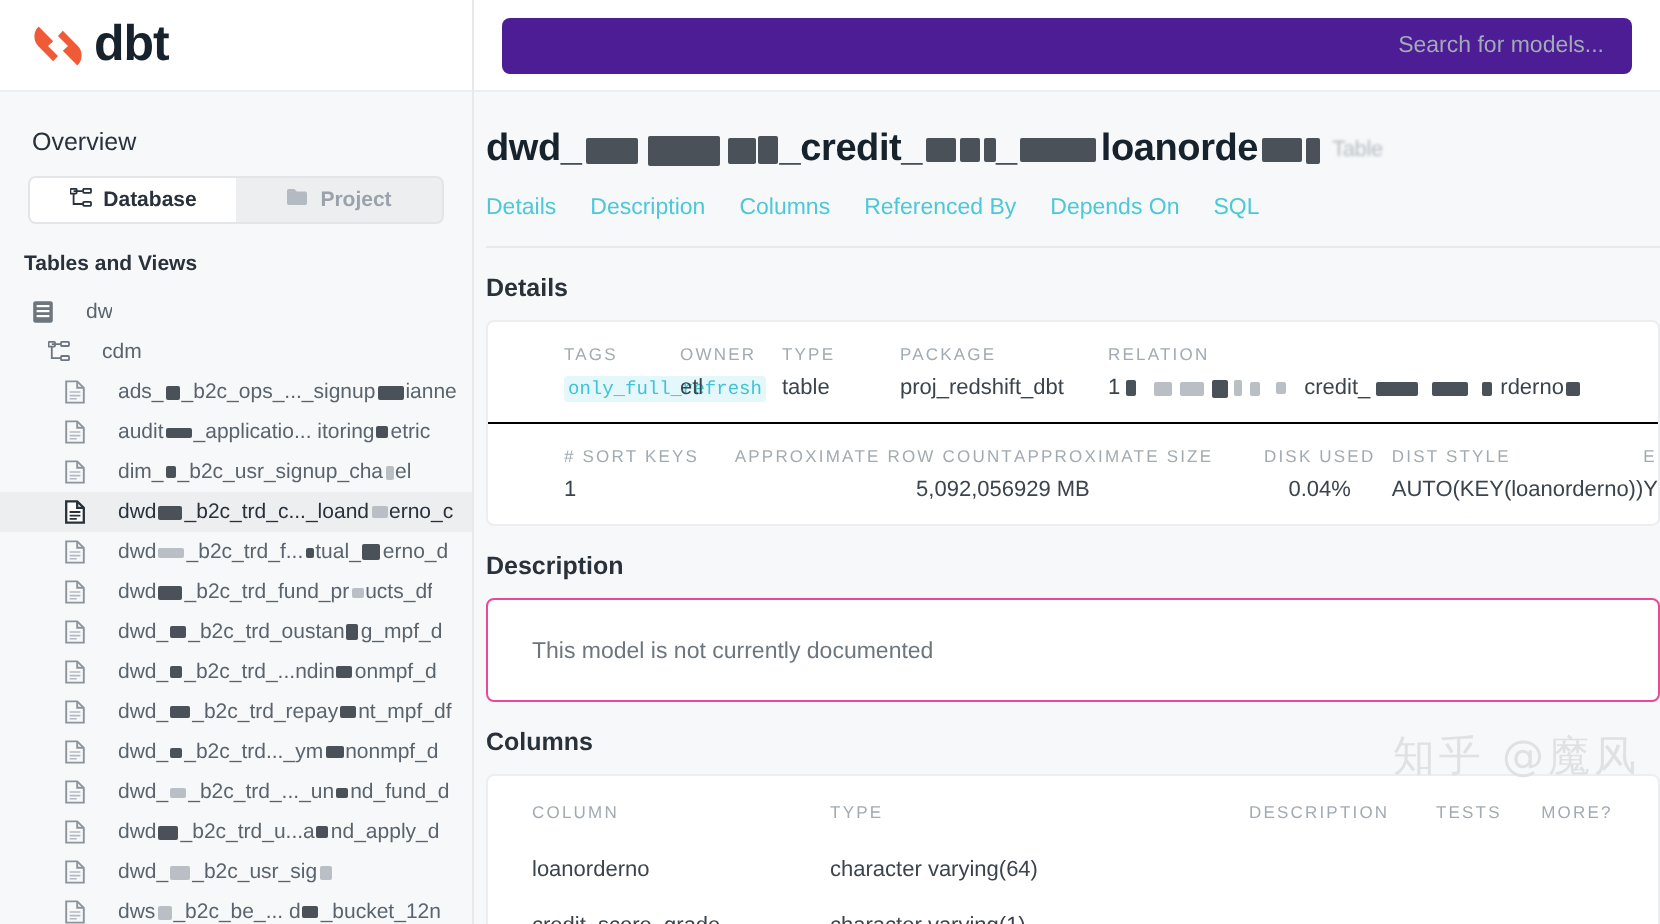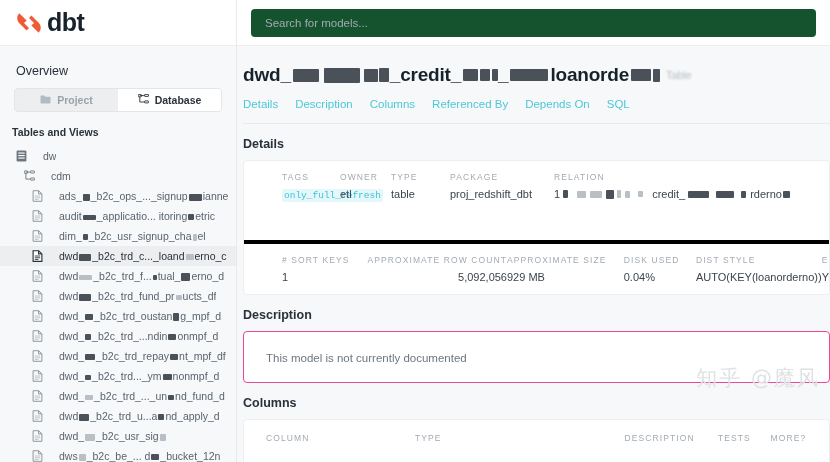--- a/index.html
+++ b/index.html
@@ -72,22 +72,22 @@
   .rd.g { background:#b9bfc5; }
   .rd.d { background:#4a5158; }
 
   
   .main { flex: 1; height: 462px; background: #f7f8f9; display: flex; flex-direction: column; overflow: hidden; }
   .searchbar-wrap {
     height: 46px; background:#ffffff; display:flex; align-items:center;
     padding: 0 14px; border-bottom: 1px solid #eceef0; flex: 0 0 46px;
   }
   .searchbar {
-    width: 100%; height: 28px; background:#14532d; border-radius:4px;
-    display:flex; align-items:center; padding: 0 14px;
+    width: 100%; height: 28px; background:#4c1d95; border-radius:4px;
+    display:flex; align-items:center; padding: 0 14px; justify-content: flex-end;
   }
   .searchbar span { font-size: 11.5px; color:#a2aab2; }
 
   .content { flex:1; overflow:hidden; padding: 0 0 0 0; }
   .content-inner { padding: 14px 0 0 0; }
 
   .page-title {
     font-size: 19px; font-weight: bold; color:#16222c;
     padding: 0 0 0 0; margin: 4px 0 0 6px;
     display:flex; align-items:center; white-space:nowrap; overflow:hidden;
@@ -105,21 +105,21 @@
   .sec-head {
     font-size: 12.5px; font-weight:bold; color:#29313a;
     margin: 13px 0 9px 6px;
   }
 
   .card {
     background:#ffffff; border:1px solid #eceef0; border-radius:4px;
     margin-left: 6px; margin-right: 0;
   }
   .card-row { display:flex; padding: 11px 0 11px 0; }
-  .card-row + .card-row { border-top: 4px solid #000000; margin-top: 28px; }
+  .card-row + .card-row { border-top: 1px solid #000000; }
   .field { padding-left: 0; white-space:nowrap; }
   .field .k {
     font-size: 8.5px; letter-spacing: 1.1px; color:#a2aab2;
     text-transform: uppercase; display:block; margin-bottom: 6px;
   }
   .field .v { font-size: 11px; color:#3b444d; display:block; white-space:nowrap; }
   .tagv {
     font-family: "Liberation Mono", monospace; font-size: 9.5px;
     color:#3fc3d6; background:#e4f7fa; border-radius:2px; padding:1px 2px;
   }
@@ -168,38 +168,38 @@
           <path d="M22.7 22.7 L15.4 15.4 L18.0 13.0 L13.0 8.0 L15.4 5.4 L22.7 12.7 A7 7 0 0 1 22.7 22.7 Z" fill="#f05a36"></path>
           <circle cx="13" cy="13" r="1.6" fill="#ffffff"></circle>
         </svg>
       </span>
       <span class="logo-text">dbt</span>
     </div>
 
     <div class="overview-label">Overview</div>
 
     <div class="toggle-group">
-      <div class="toggle-btn">
-        <span>
-          <svg width="11" height="9" viewBox="0 0 11 9">
-              <path d="M0.5 1.4 A0.9 0.9 0 0 1 1.4 0.5 H4.2 L5.4 1.8 H9.6 A0.9 0.9 0 0 1 10.5 2.7 V7.6 A0.9 0.9 0 0 1 9.6 8.5 H1.4 A0.9 0.9 0 0 1 0.5 7.6 Z" fill="#b3bac1"></path>
-            </svg>
-        </span>
-        <span>Project</span>
-      </div>
       <div class="toggle-btn active">
         <span>
           <svg width="11" height="10" viewBox="0 0 11 10">
             <rect x="0.2" y="0.4" width="3.1" height="2.4" rx="0.4" fill="none" stroke="#29313a" stroke-width="0.9"></rect>
             <rect x="6.6" y="0.4" width="3.9" height="2.0" rx="0.4" fill="none" stroke="#29313a" stroke-width="0.9"></rect>
             <rect x="6.6" y="6.9" width="3.9" height="2.0" rx="0.4" fill="none" stroke="#29313a" stroke-width="0.9"></rect>
             <path d="M1.8 2.9 V8 H6.4 M1.8 1.6 H6.4" stroke="#29313a" stroke-width="0.9" fill="none"></path>
           </svg>
         </span>
         <span>Database</span>
+      </div>
+      <div class="toggle-btn">
+        <span>
+          <svg width="11" height="9" viewBox="0 0 11 9">
+              <path d="M0.5 1.4 A0.9 0.9 0 0 1 1.4 0.5 H4.2 L5.4 1.8 H9.6 A0.9 0.9 0 0 1 10.5 2.7 V7.6 A0.9 0.9 0 0 1 9.6 8.5 H1.4 A0.9 0.9 0 0 1 0.5 7.6 Z" fill="#b3bac1"></path>
+            </svg>
+        </span>
+        <span>Project</span>
       </div>
     </div>
 
     <div class="section-label">Tables and Views</div>
 
     <div class="tree">
         <div class="tree-row lvl0">
           <span style="display: flex;">
             <svg class="ticon" viewBox="0 0 11 12">
               <rect x="0.6" y="0.6" width="9.8" height="10.8" rx="1.2" fill="#6d767f"></rect>
@@ -451,21 +451,21 @@
               <span class="v">1</span>
             </div>
             <div class="field" style="width:160px;text-align:right;">
               <span class="k">APPROXIMATE ROW COUNT</span>
               <span class="v">5,092,056</span>
             </div>
             <div class="field" style="width:123px;">
               <span class="k">APPROXIMATE SIZE</span>
               <span class="v">929 MB</span>
             </div>
-            <div class="field" style="width:76px;">
+            <div class="field" style="width:76px;text-align:center;">
               <span class="k">DISK USED</span>
               <span class="v">0.04%</span>
             </div>
             <div class="field" style="width:130px;">
               <span class="k">DIST STYLE</span>
               <span class="v">AUTO(KEY(loanorderno))</span>
             </div>
             <div class="field" style="flex:1;">
               <span class="k">E</span>
               <span class="v">Y</span>

